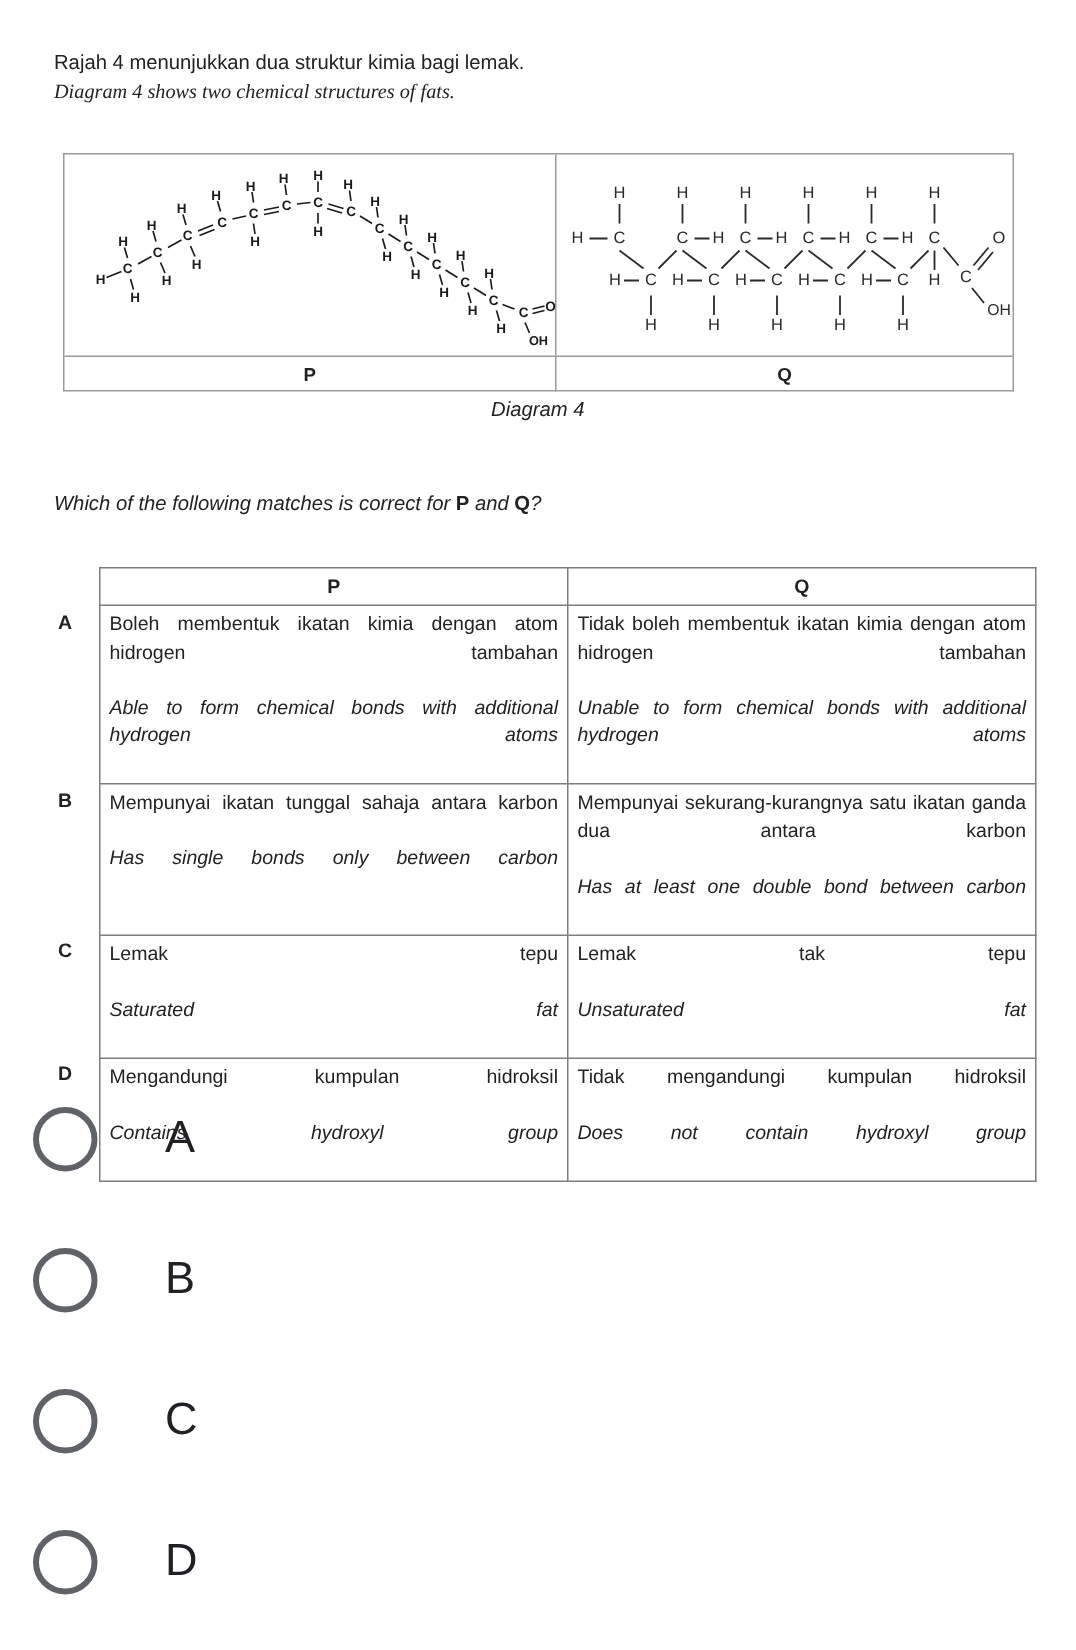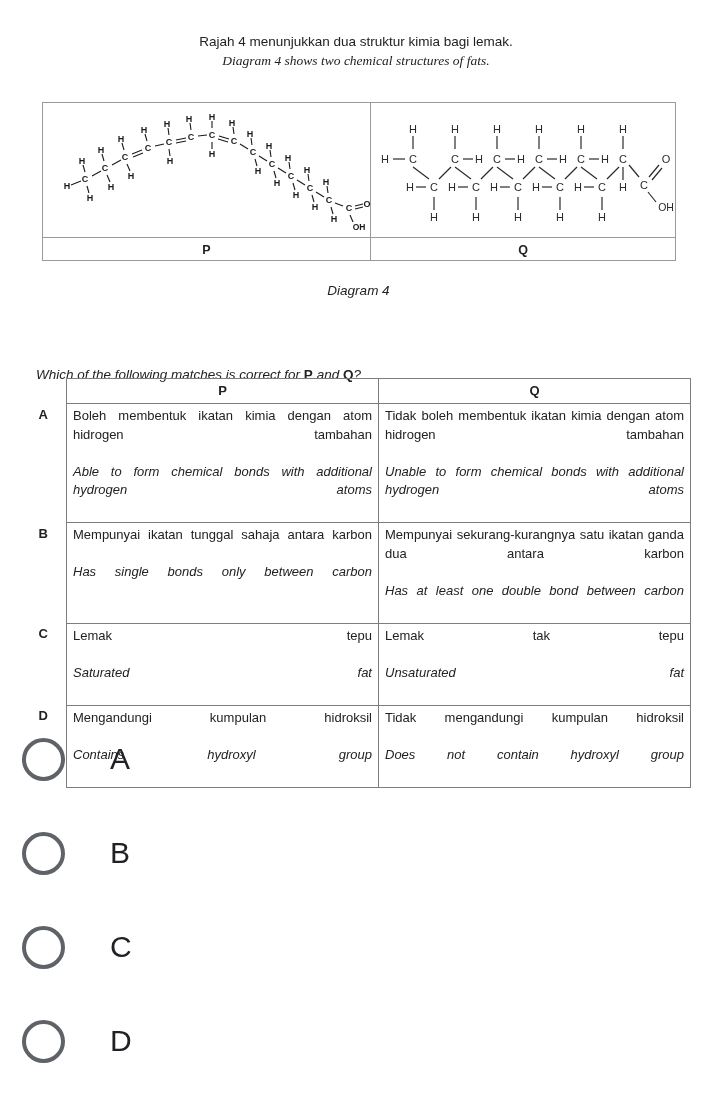--- a/index.html
+++ b/index.html
@@ -17,21 +17,20 @@
   }
 
   
   .stem {
     position: absolute;
     left: 36px;
     top: 32px;
     width: 640px;
     font-size: 13.5px;
     line-height: 19px;
-    text-align: center;
   }
   .stem .ms { display: block; }
   .stem .en { display: block; font-style: italic; font-family: Liberation Serif, serif; }
   .b { font-weight: bold; font-style: normal; }
 
   
   .diagram-box {
     position: absolute;
     left: 42px;
     top: 102px;
@@ -74,32 +73,32 @@
   .label-cell.q { flex: 1; }
 
   .caption {
     position: absolute;
     left: 0; right: 0;
     top: 263px;
     text-align: center;
     font-size: 13.5px;
     line-height: 19px;
   }
-  .caption .en { font-style: italic; margin-top: 18px; }
+  .caption .en { font-style: italic; }
 
   
   .leadin {
     position: absolute;
     left: 36px;
     top: 326px;
     width: 640px;
     font-size: 13.5px;
     line-height: 19px;
   }
-  .leadin .en { font-style: italic; margin-top: 39px; }
+  .leadin .en { font-style: italic; }
 
   
   .table-wrap {
     position: absolute;
     left: 66px;
     top: 378px;
     width: 625px;
   }
   table.answers {
     border-collapse: collapse;

